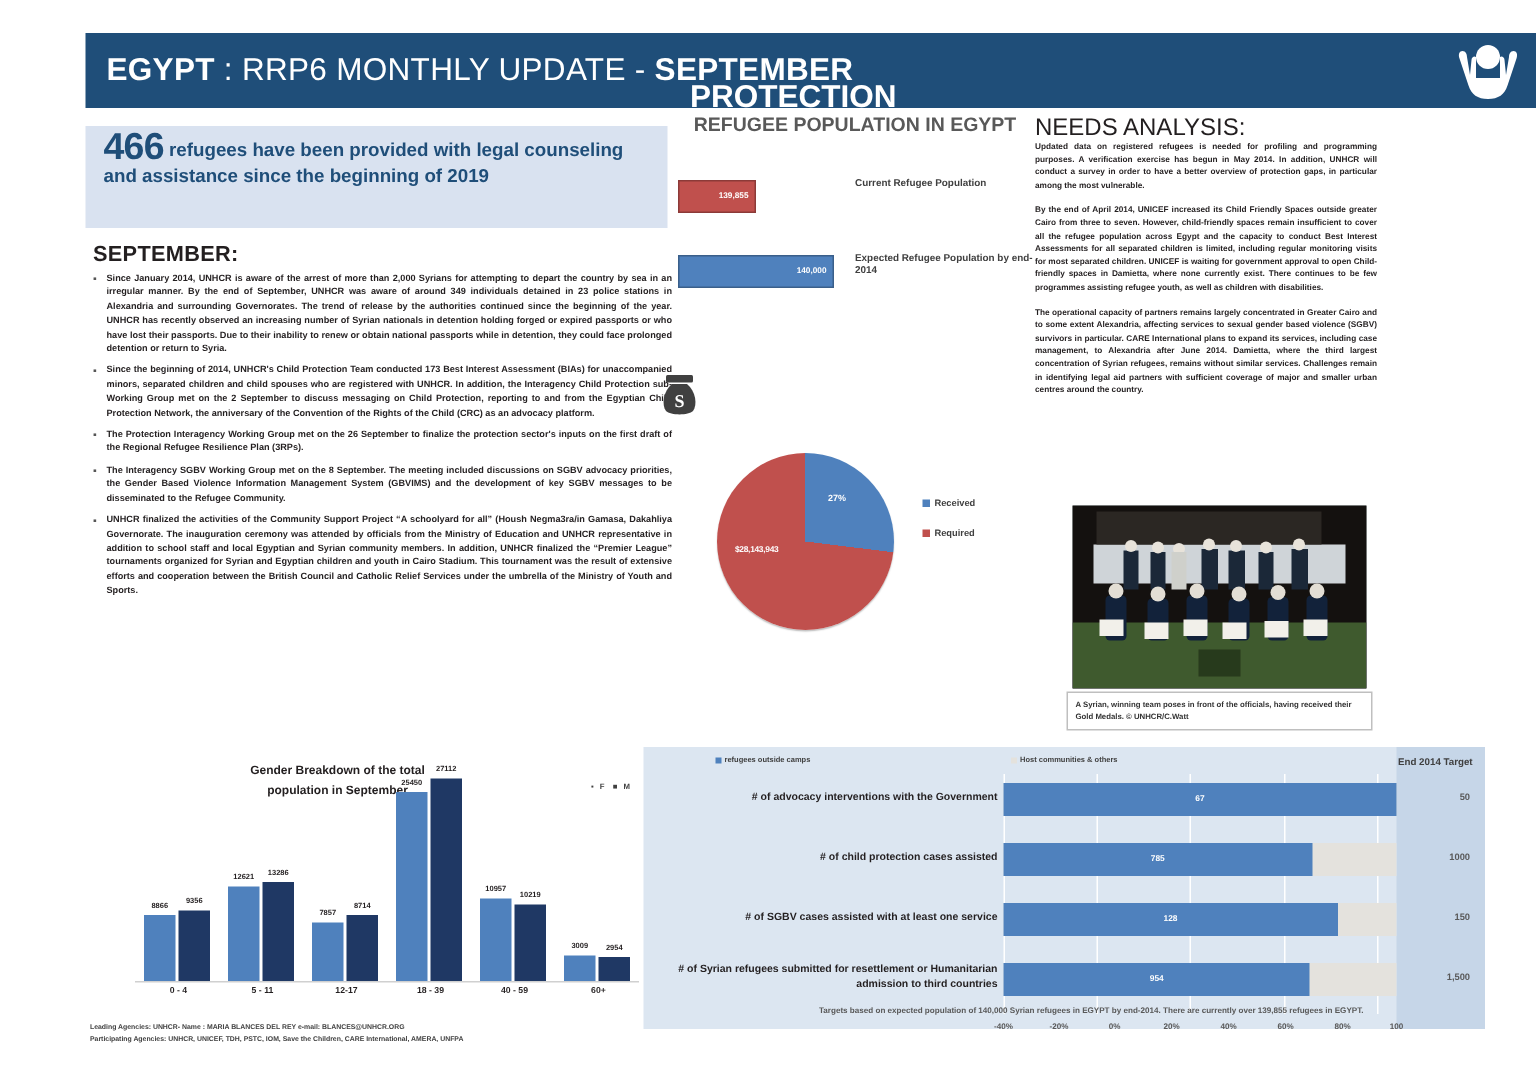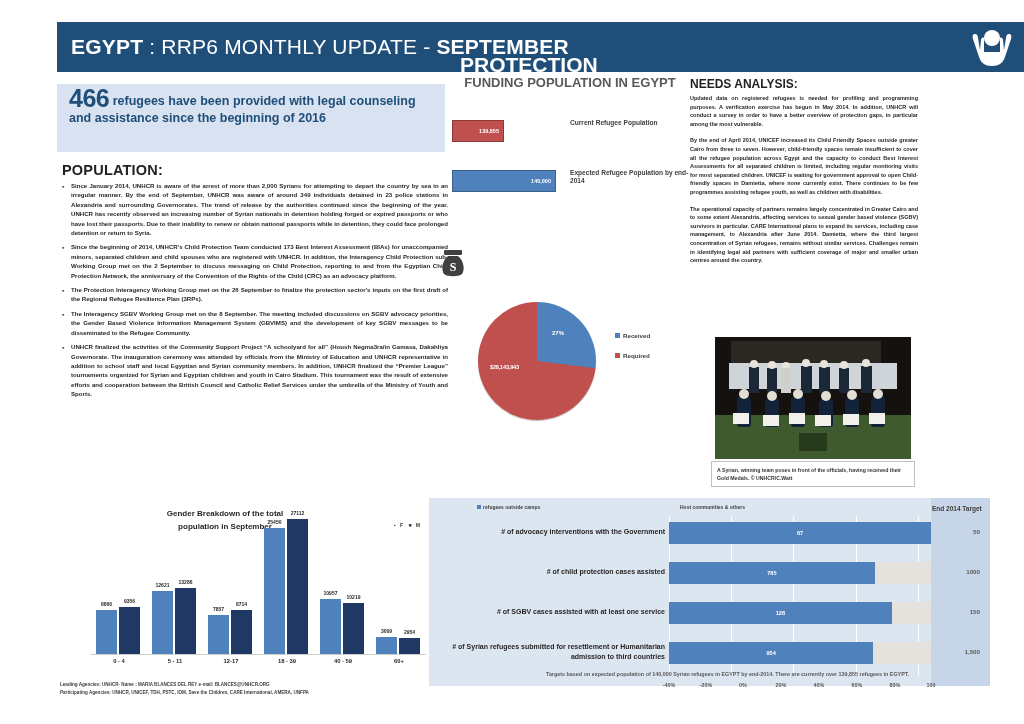--- a/index.html
+++ b/index.html
@@ -103,21 +103,21 @@
     letter-spacing:-.2px;
   }
   .pie-legend{position:absolute;left:615px;top:332px;font-size:6.2px;color:#404040;font-weight:700;}
   .pie-legend div{margin-bottom:13px;display:flex;align-items:center;}
   .sw{width:5px;height:5px;margin-right:3px;display:inline-block;}
   .sw.blue{background:#4f81bd;}
   .sw.red{background:#c0504d;}
 
   
   .needs-title{
-    position:absolute;left:690px;top:77px;font-size:12px;font-weight:700;color:#231f20;
+    position:absolute;left:690px;top:77px;font-size:16px;font-weight:400;color:#231f20;
   }
   .needs-body{
     position:absolute;left:690px;top:94px;width:228px;
   }
   .needs-body p{
     margin:0 0 8px 0;font-size:5.5px;line-height:8.6px;text-align:justify;color:#231f20;
     font-weight:600;
   }
 
   .photo{
@@ -232,25 +232,25 @@
     </div>
     <div class="header-sector">PROTECTION</div>
     <svg class="header-logo" viewBox="0 0 44 42">
       <circle cx="22" cy="12" r="8" fill="#ffffff"></circle>
       <path d="M5 8 C3 8 2 10 3 13 L9 31 C11 37 15 40 22 40 C29 40 33 37 35 31 L41 13 C42 10 41 8 39 8 C37 8 36 10 36 12 L34 24 L33 14 C33 12 31 11 30 12 L30 26 L14 26 L14 12 C13 11 11 12 11 14 L10 24 L8 12 C8 10 7 8 5 8 Z" fill="#ffffff"></path>
     </svg>
   </div>
 
   <div class="keyfigure">
     <div class="keyfigure-inner">
-      <span class="keyfigure-number">466</span><span> refugees have been provided with legal counseling and assistance since the beginning of 2016</span>
-    </div>
-  </div>
-
-  <div class="highlights-title">POPULATION:</div>
+      <span class="keyfigure-number">466</span><span> refugees have been provided with legal counseling and assistance since the beginning of 2019</span>
+    </div>
+  </div>
+
+  <div class="highlights-title">SEPTEMBER:</div>
   <div class="highlights">
     <div class="hl-item">
       <div class="hl-bullet">▪</div>
       <div class="hl-text">Since January 2014, UNHCR is aware of the arrest of more than 2,000 Syrians for attempting to depart the country by sea in an irregular manner. By the end of September, UNHCR was aware of around 349 individuals detained in 23 police stations in Alexandria and surrounding Governorates. The trend of release by the authorities continued since the beginning of the year. UNHCR has recently observed an increasing number of Syrian nationals in detention holding forged or expired passports or who have lost their passports. Due to their inability to renew or obtain national passports while in detention, they could face prolonged detention or return to Syria.</div>
     </div>
     <div class="hl-item">
       <div class="hl-bullet">▪</div>
       <div class="hl-text">Since the beginning of 2014, UNHCR's Child Protection Team conducted 173 Best Interest Assessment (BIAs) for unaccompanied minors, separated children and child spouses who are registered with UNHCR. In addition, the Interagency Child Protection sub-Working Group met on the 2 September to discuss messaging on Child Protection, reporting to and from the Egyptian Child Protection Network, the anniversary of the Convention of the Rights of the Child (CRC) as an advocacy platform.</div>
     </div>
     <div class="hl-item">
@@ -260,21 +260,21 @@
     <div class="hl-item">
       <div class="hl-bullet">▪</div>
       <div class="hl-text">The Interagency SGBV Working Group met on the 8 September. The meeting included discussions on SGBV advocacy priorities, the Gender Based Violence Information Management System (GBVIMS) and the development of key SGBV messages to be disseminated to the Refugee Community.</div>
     </div>
     <div class="hl-item">
       <div class="hl-bullet">▪</div>
       <div class="hl-text">UNHCR finalized the activities of the Community Support Project “A schoolyard for all” (Housh Negma3ra/in Gamasa, Dakahliya Governorate. The inauguration ceremony was attended by officials from the Ministry of Education and UNHCR representative in addition to school staff and local Egyptian and Syrian community members. In addition, UNHCR finalized the “Premier League” tournaments organized for Syrian and Egyptian children and youth in Cairo Stadium. This tournament was the result of extensive efforts and cooperation between the British Council and Catholic Relief Services under the umbrella of the Ministry of Youth and Sports.</div>
     </div>
   </div>
 
-  <div class="mid-title">FUNDING POPULATION IN EGYPT</div>
+  <div class="mid-title">REFUGEE POPULATION IN EGYPT</div>
   <div class="popchart">
     <div class="pop-row" style="top:0;">
       <div class="pop-bar red" style="width:52px;">
         <span>139,855</span>
       </div>
       <div class="pop-label">Current Refugee Population</div>
     </div>
     <div class="pop-row" style="top:50px;">
       <div class="pop-bar blue" style="width:104px;">
         <span>140,000</span>

